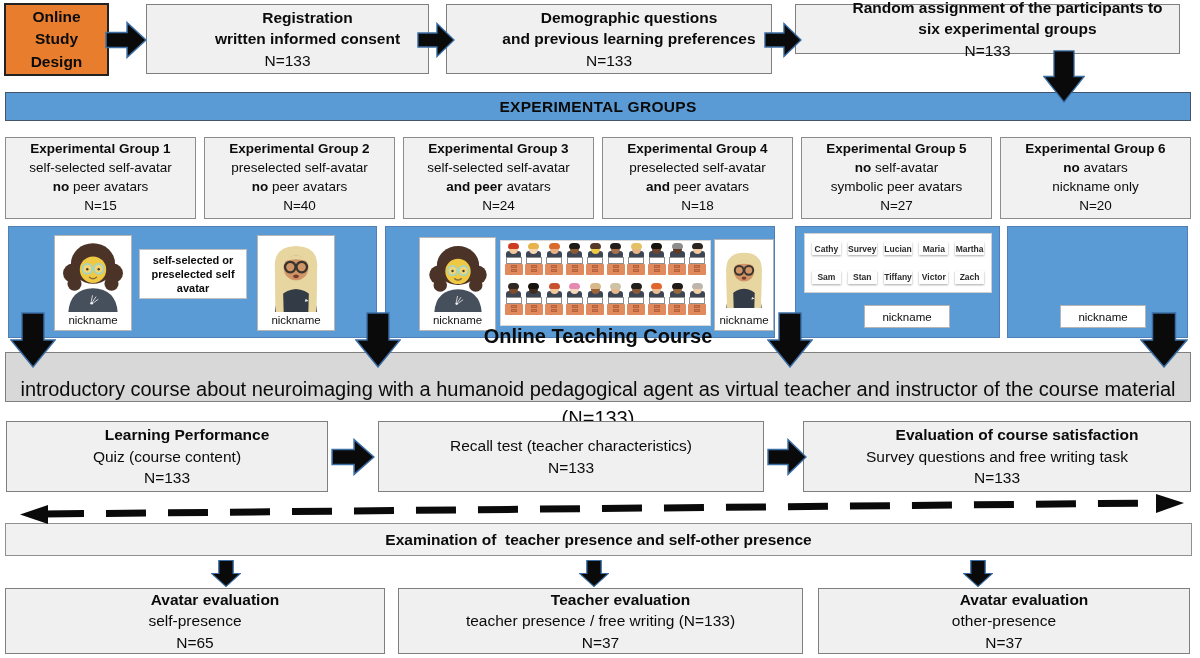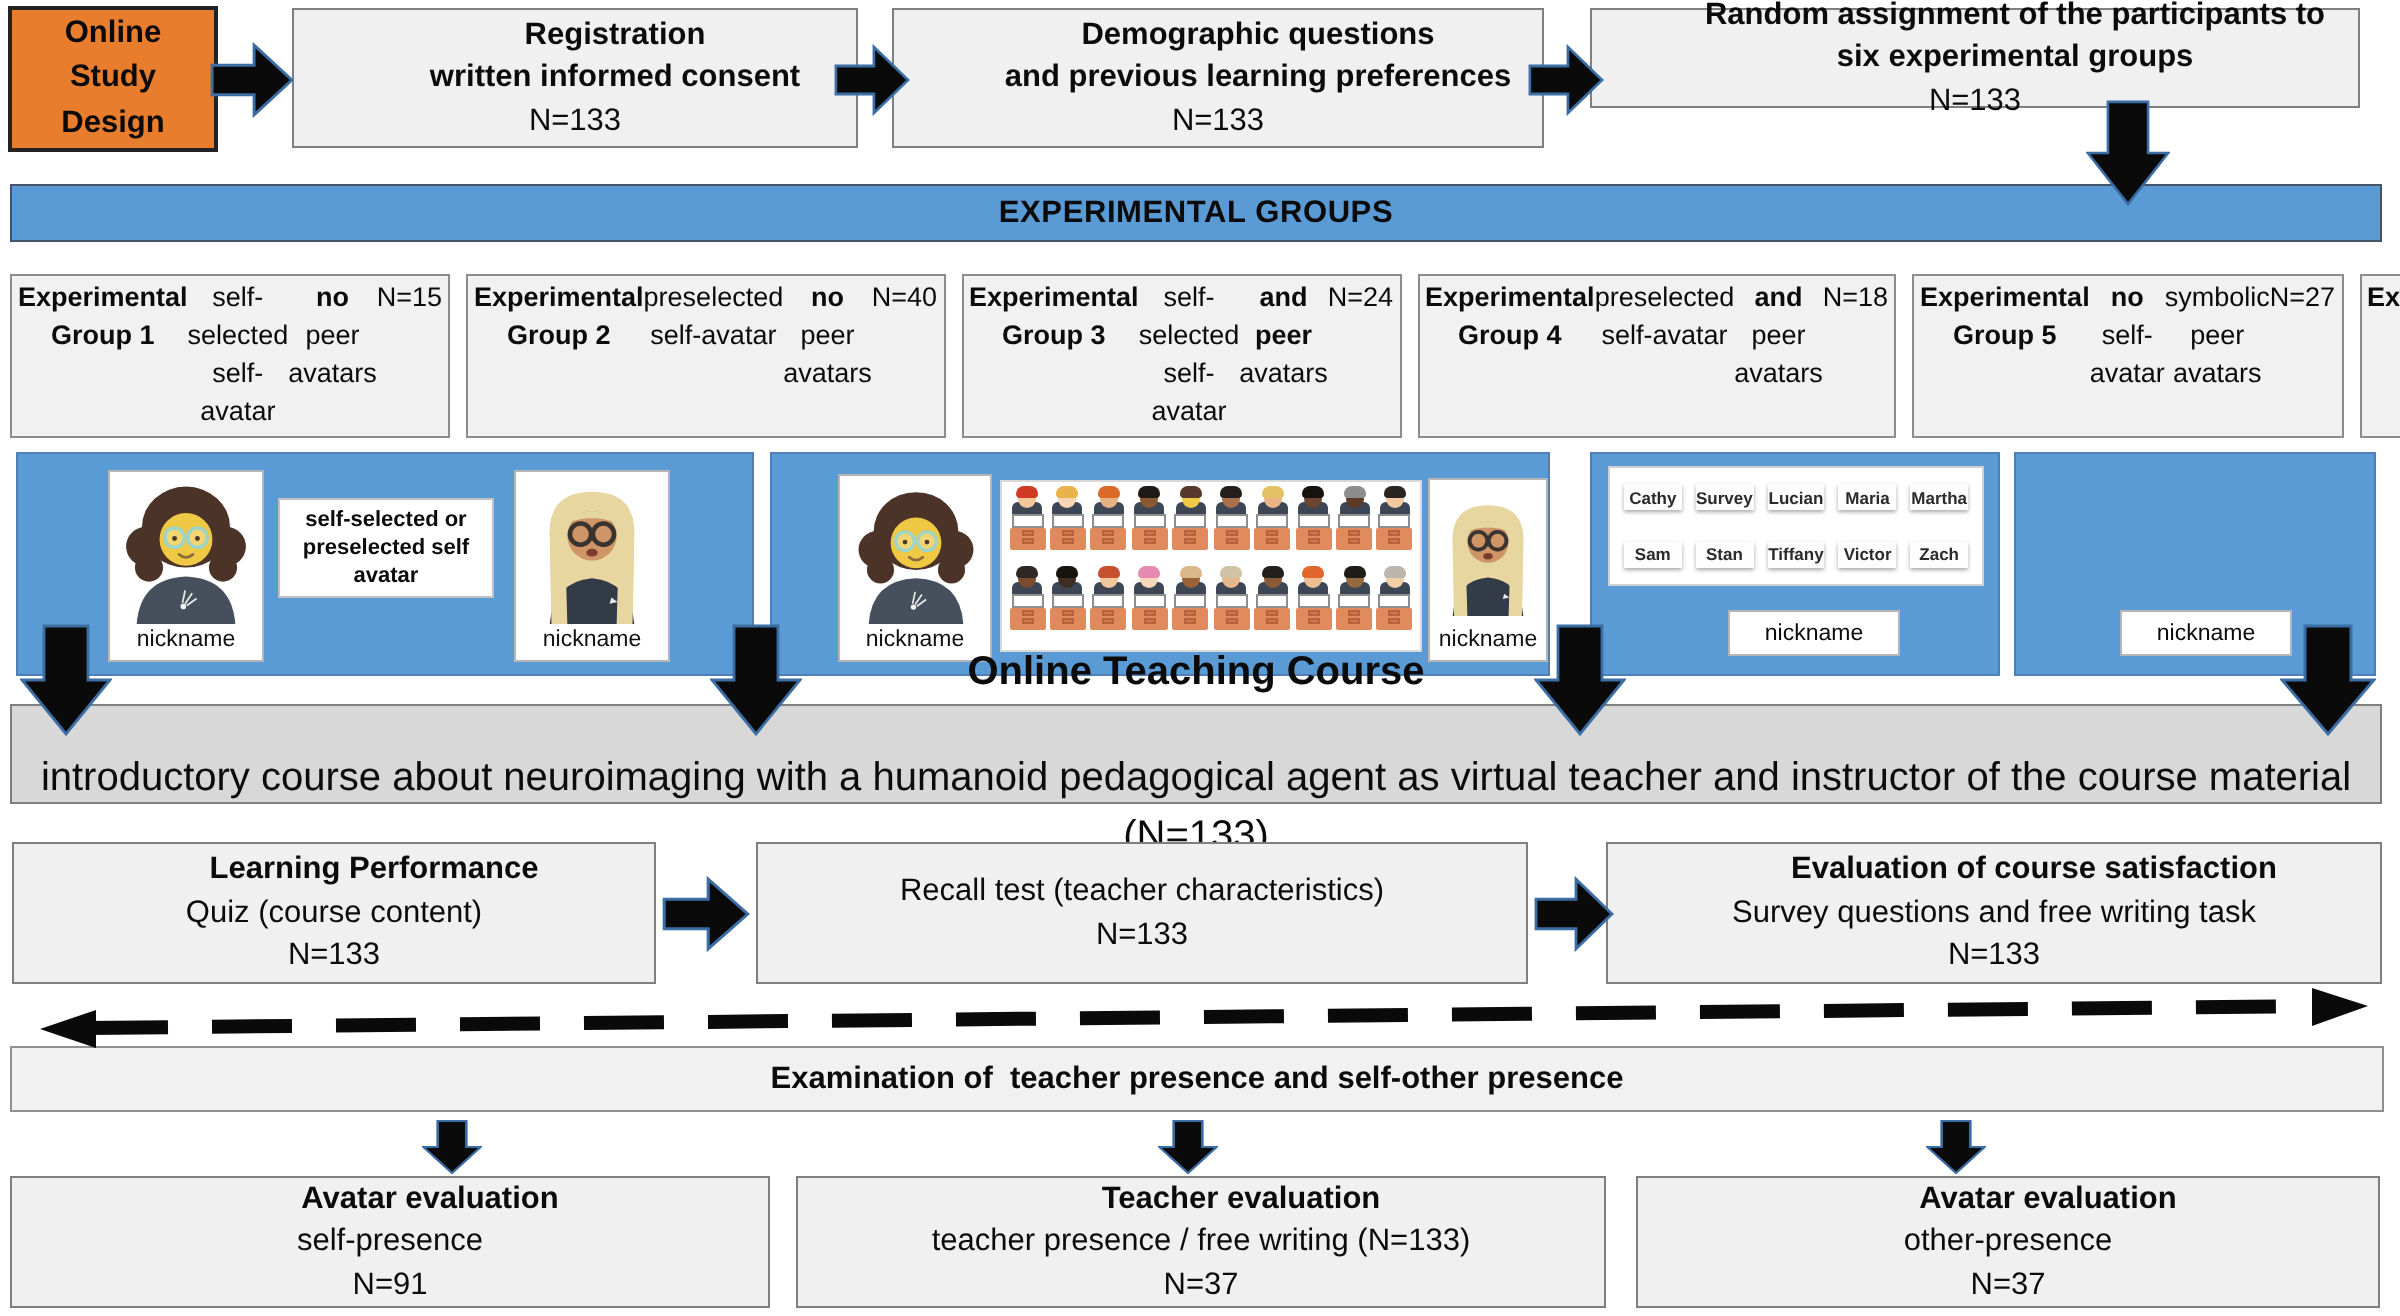--- a/index.html
+++ b/index.html
@@ -27,21 +27,21 @@
   .banner{
     background:var(--c-blue,#5b9bd5);
     border:1.8px solid #44546a;
     font-size:15.5px;font-weight:bold;letter-spacing:.3px;
   }
   
   .groups{display:flex;gap:8px;}
   .groupbox{
     flex:1;background:#f1f1f1;border:1.5px solid #8c8c8c;
     font-size:13.5px;line-height:1.4;
-    display:flex;flex-direction:row;justify-content:center;text-align:center;
+    display:flex;flex-direction:column;justify-content:center;text-align:center;
     padding:2px 3px;box-sizing:border-box;
   }
   .groupbox .t{font-weight:bold;}
   
   .panel{
     background:var(--c-blue,#5b9bd5);
     border:1px solid #4f7fb5;
   }
   .card{
     position:absolute;background:#fff;border:1px solid #b5b5b5;
@@ -585,21 +585,21 @@
 </div>
 <div class="arrow" style="left:963px;top:560px;width:30px;height:27px;">
   <svg viewBox="0 0 46 56" preserveAspectRatio="none">
       <polygon points="12,1 34,1 34,28 45,28 23,55 1,28 12,28" fill="#0a0a0a" stroke="#3b6ea5" stroke-width="2"></polygon>
     </svg>
 </div>
 
 <div class="abs ctr gbox" style="left:5px;top:588px;width:380px;height:66px;">
   <div class="t">Avatar evaluation</div>
   <div>self-presence</div>
-  <div>N=91</div>
+  <div>N=65</div>
 </div>
 <div class="abs ctr gbox" style="left:398px;top:588px;width:405px;height:66px;">
   <div class="t">Teacher evaluation</div>
   <div>teacher presence / free writing (N=133)</div>
   <div>N=37</div>
 </div>
 <div class="abs ctr gbox" style="left:818px;top:588px;width:372px;height:66px;">
   <div class="t">Avatar evaluation</div>
   <div>other-presence</div>
   <div>N=37</div>

